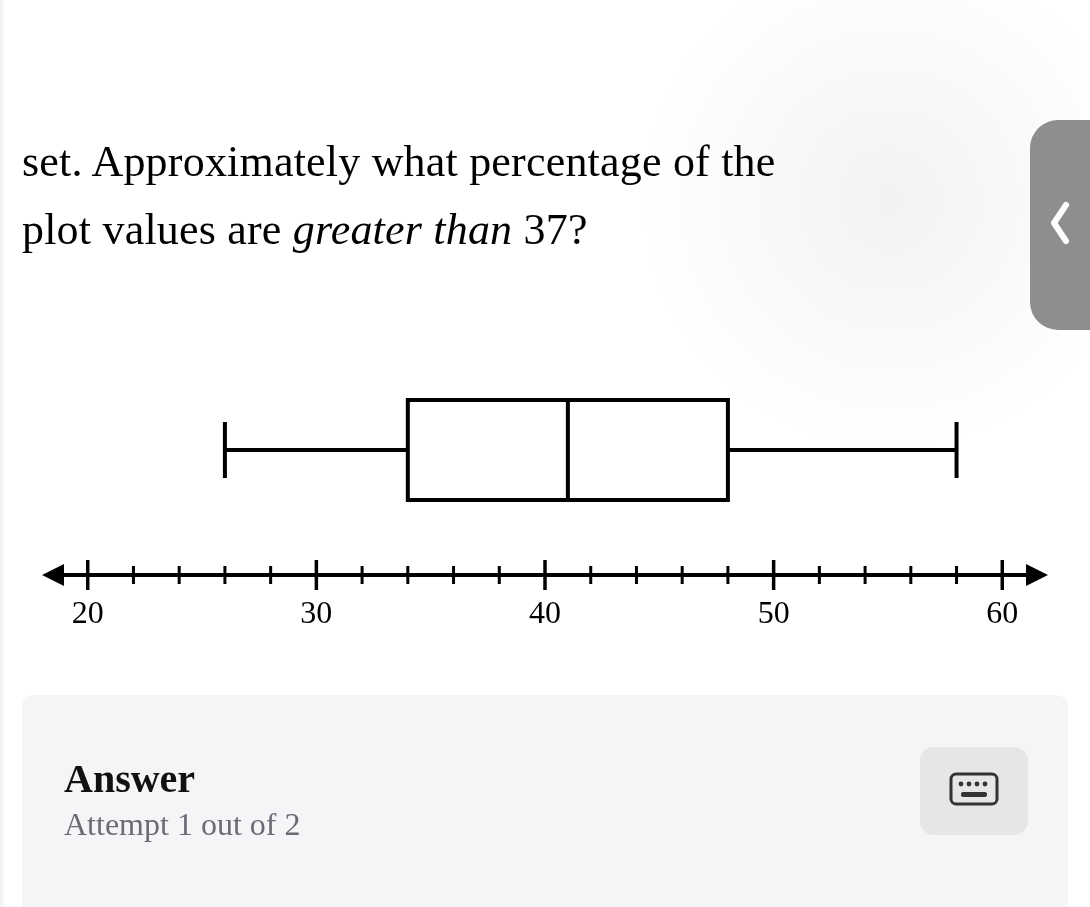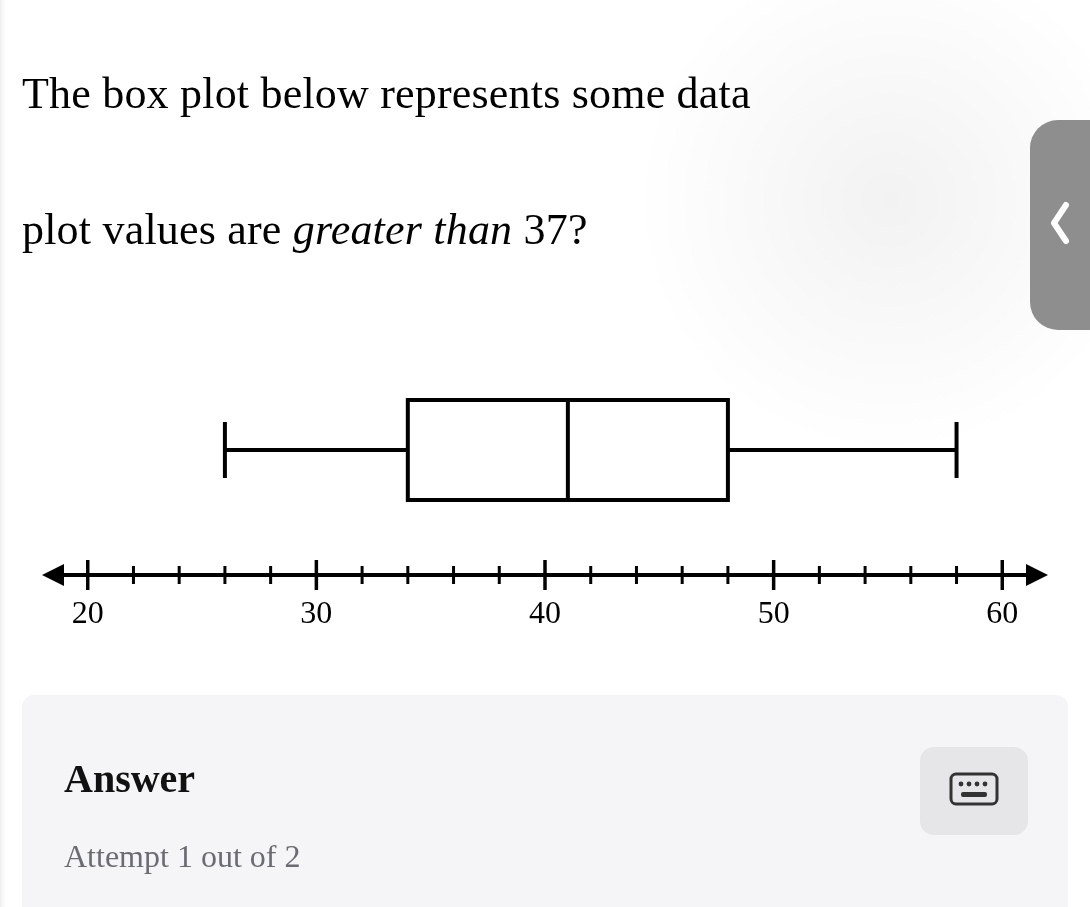--- a/index.html
+++ b/index.html
@@ -50,21 +50,21 @@
     bottom: 0;
     top: 695px;
     background: #f5f5f7;
     border-radius: 12px 12px 0 0;
     padding: 60px 42px 0 42px;
   }
   .answer-title {
     font-size: 40px;
     font-weight: 700;
     color: #111;
-    margin-bottom: 36px;
+    margin-bottom: 4px;
   }
   .attempt {
     font-size: 32px;
     color: #6b6b74;
   }
   .keyboard-btn {
     position: absolute;
     right: 40px;
     top: 52px;
     width: 108px;
@@ -90,22 +90,22 @@
   }
 </style>
 </head>
 <body>
 
 <div class="left-border"></div>
 <div class="vignette"></div>
 
 <div class="content">
   <p class="question">
-    <span>The box plot below represents some data</span><br>
     <br>
+    <span>set. Approximately what percentage of the</span><br>
     <span>plot values are </span><em>greater than</em><span> 37?</span>
   </p>
 
   <div class="chart-area">
     <svg id="boxplot-svg" width="1046" height="370" viewBox="0 0 1046 370">
         <line x1="38" y1="280" x2="1008" y2="280" stroke="#000" stroke-width="4"></line>
         <polygon points="42,269 20,280 42,291" fill="#000"></polygon>
         <polygon points="1004,269 1026,280 1004,291" fill="#000"></polygon>
         <line x1="111.45454545454545" y1="271" x2="111.45454545454545" y2="289" stroke="#000" stroke-width="3"></line>
         <line x1="157.18181818181816" y1="271" x2="157.18181818181816" y2="289" stroke="#000" stroke-width="3"></line>

